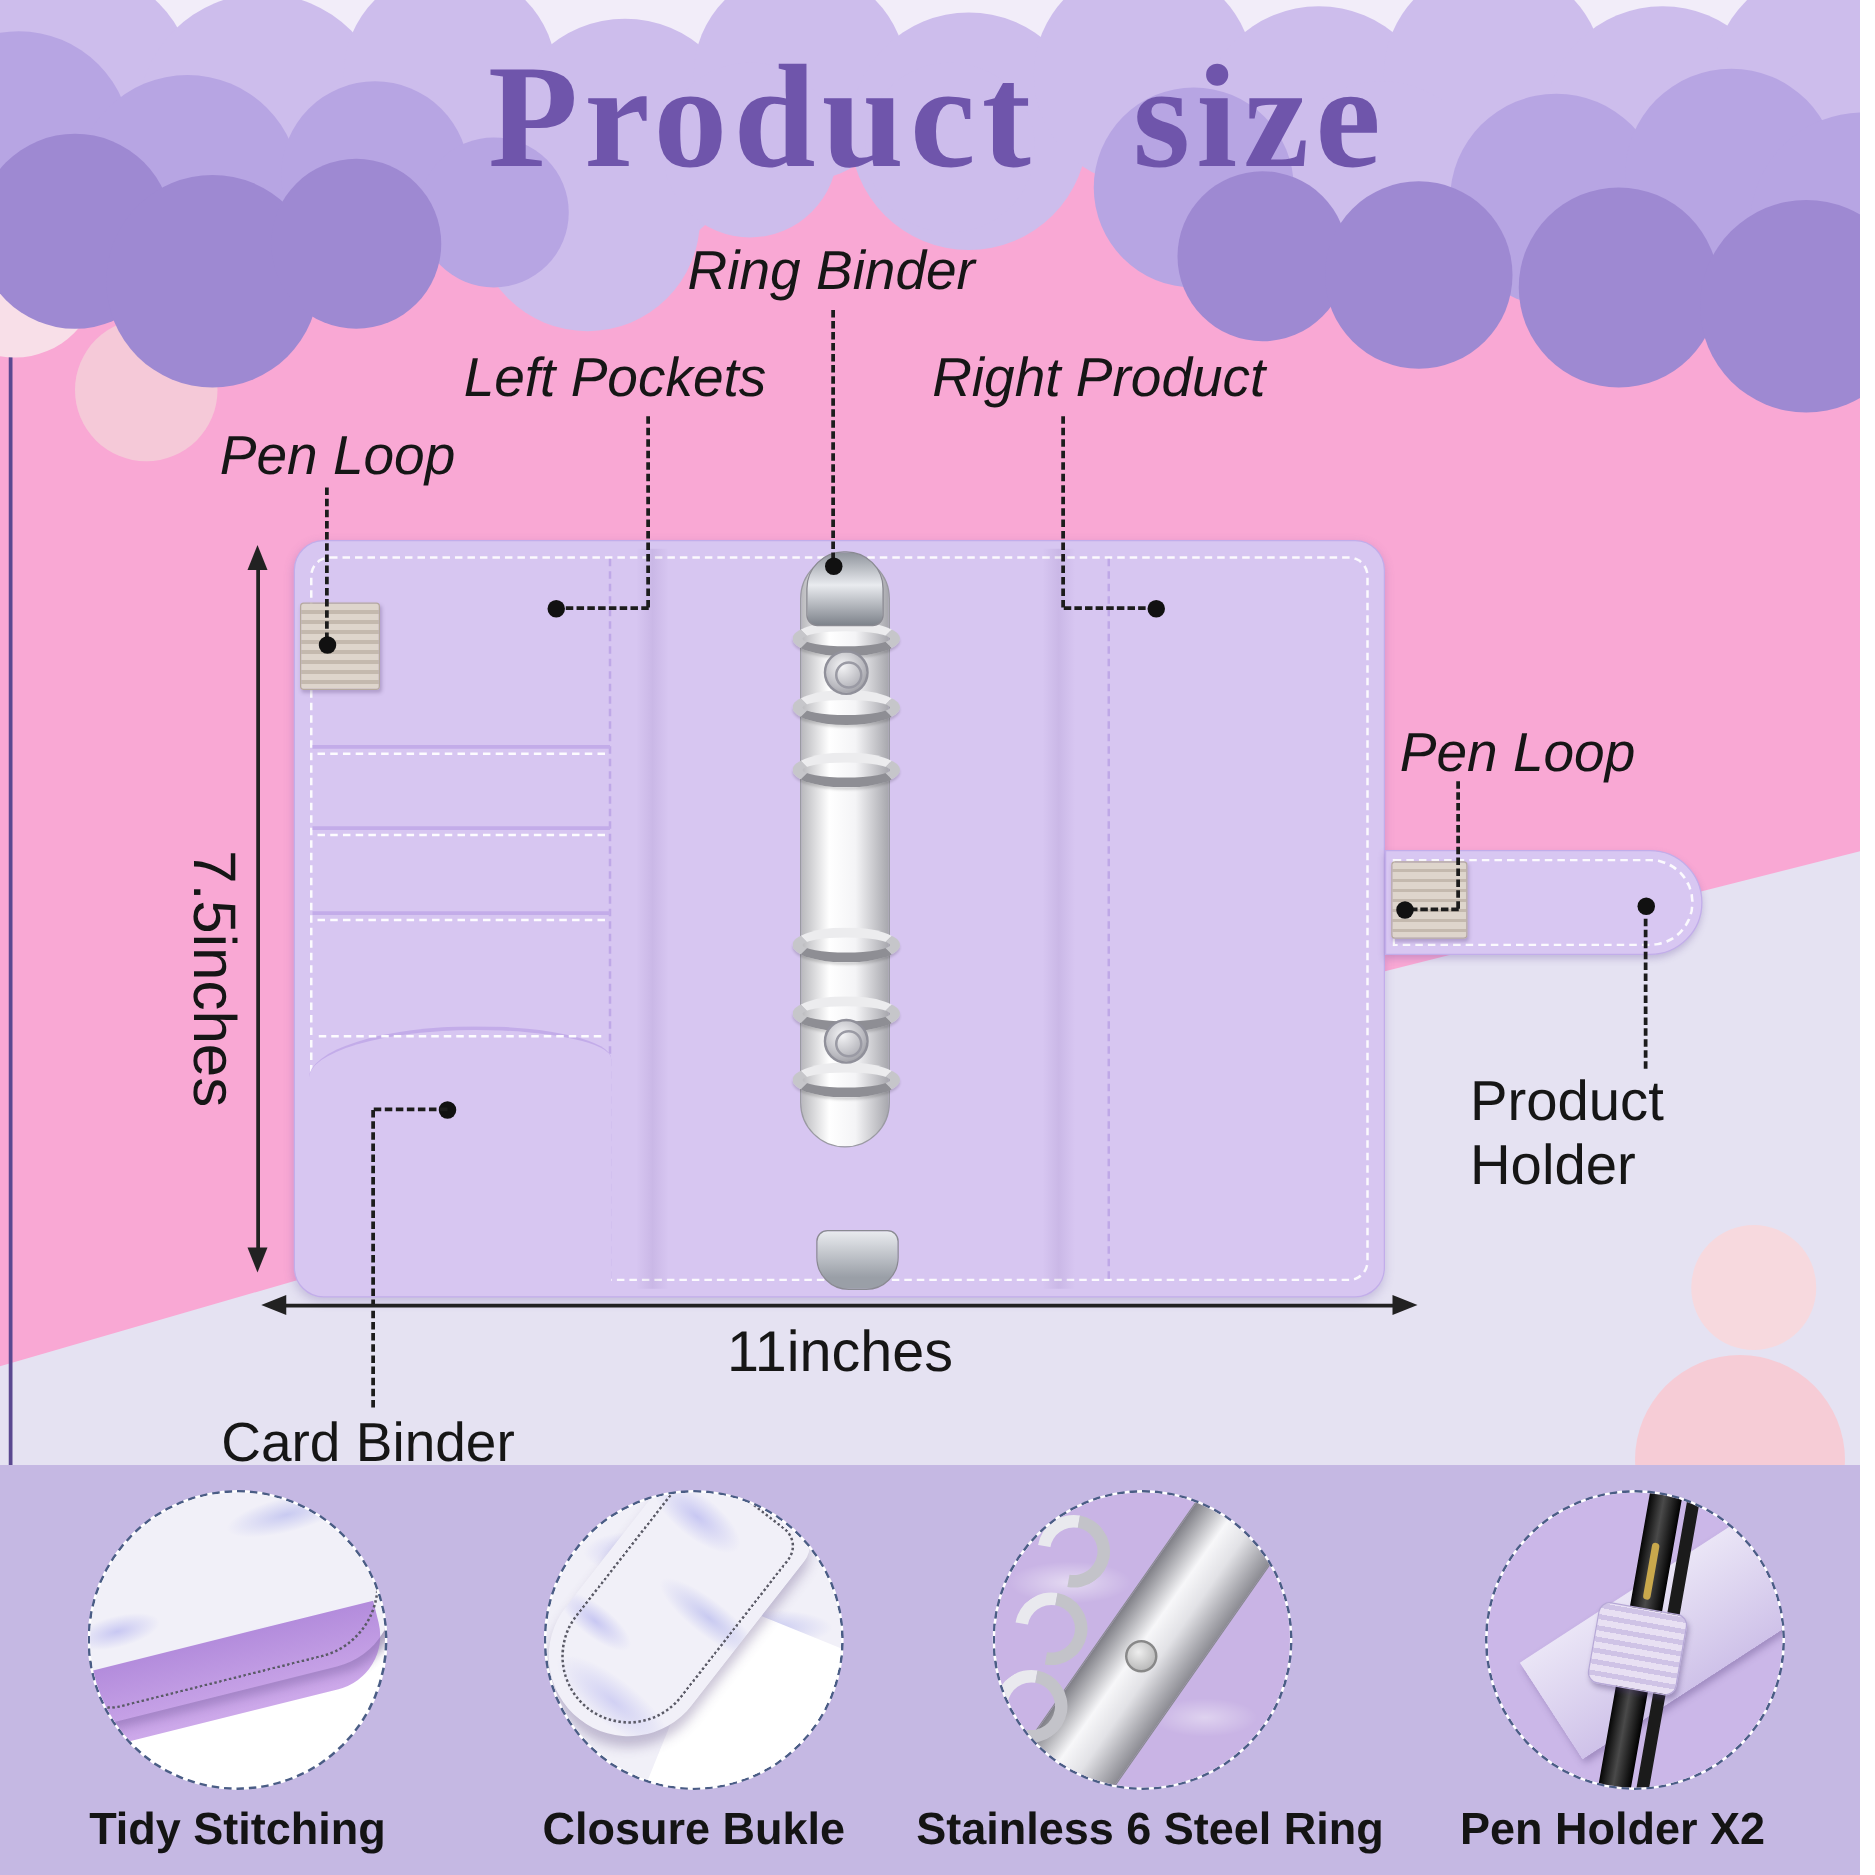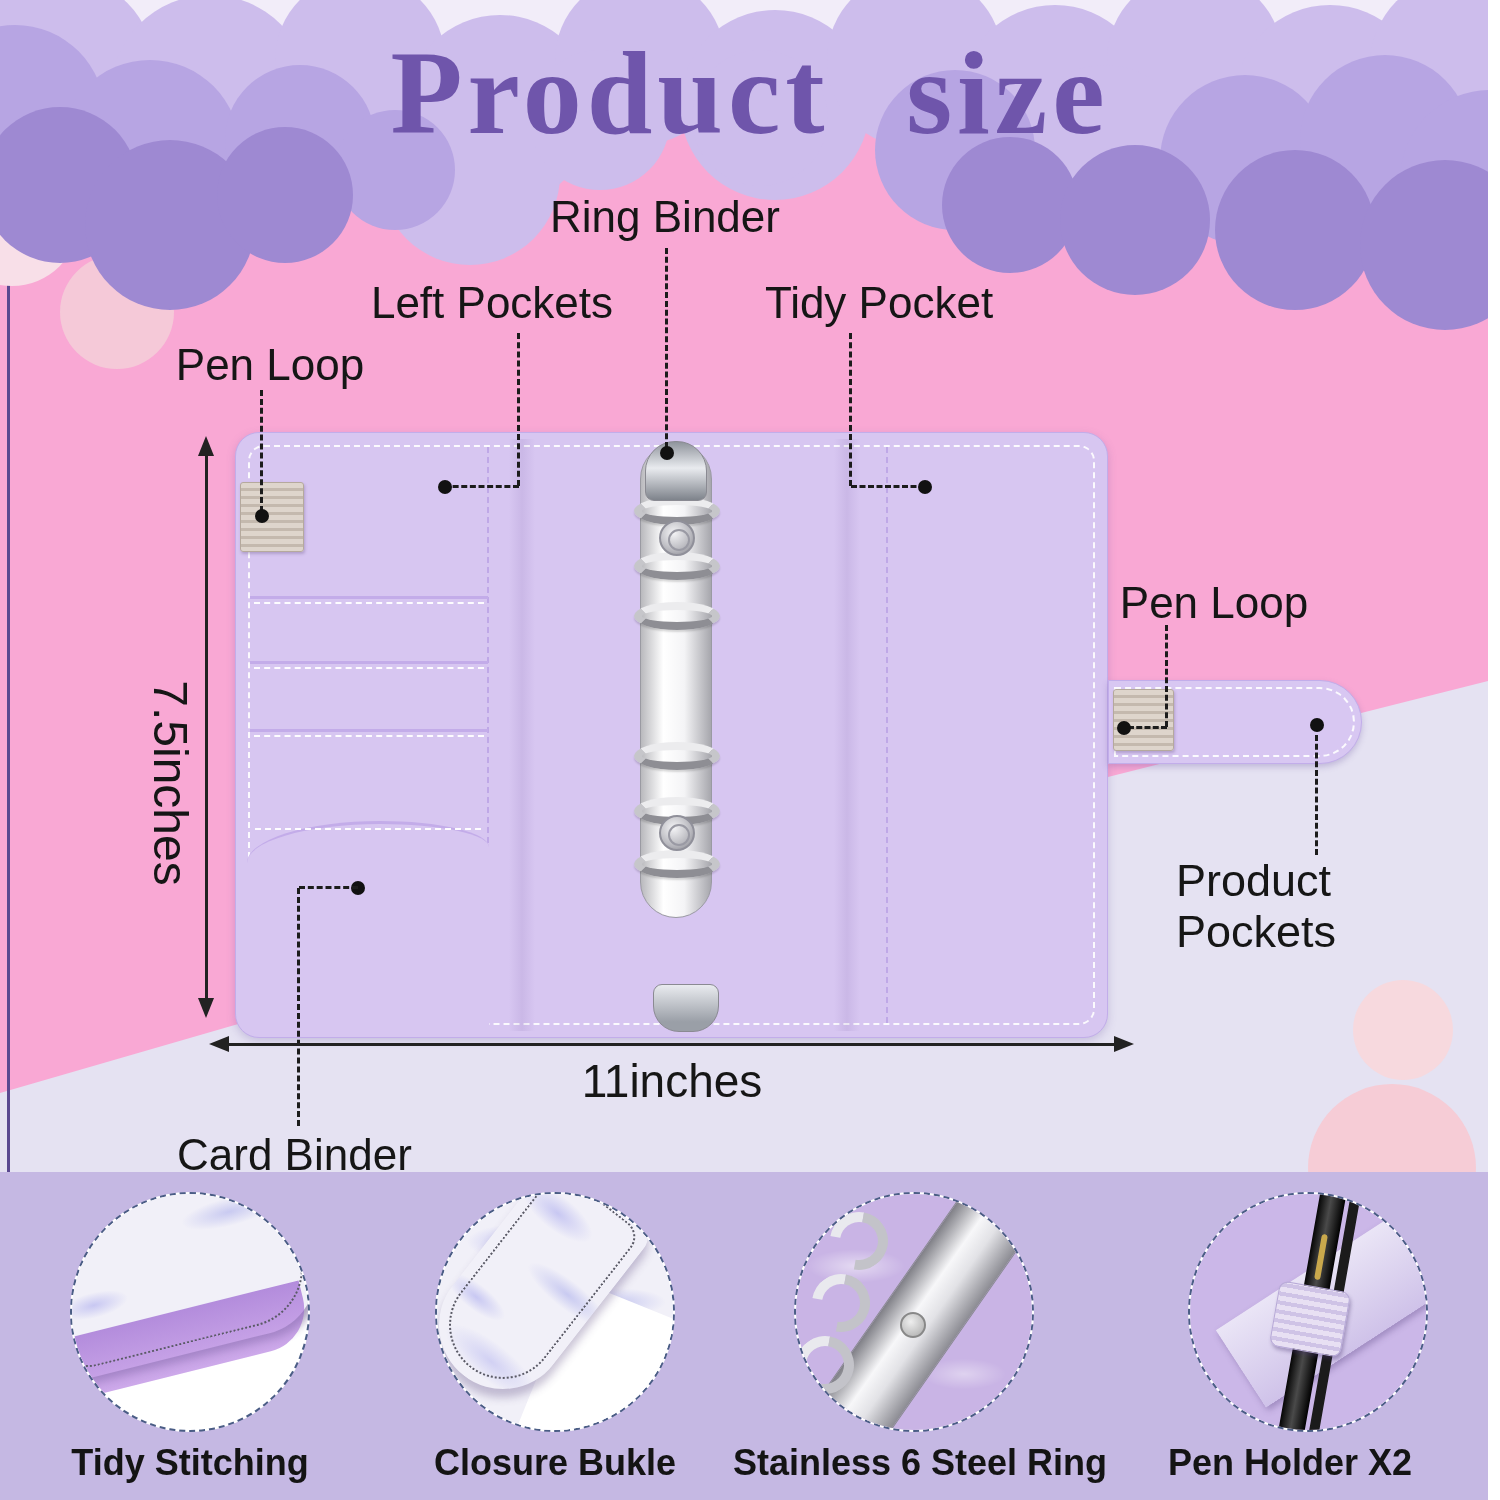--- a/index.html
+++ b/index.html
@@ -68,21 +68,21 @@
   .flap{position:absolute;left:1108px;top:680px;width:254px;height:84px;background:#d8c7f2;
         border:1px solid #c2adea;border-radius:0 42px 42px 0;box-shadow:0 3px 6px rgba(105,85,160,.3);}
   .flap .inner-stitch{position:absolute;left:5px;top:6px;right:6px;bottom:6px;
         border:2px dashed rgba(255,255,255,.9);border-radius:0 36px 36px 0;}
 
   
   .lv{position:absolute;width:0;border-left:3px dashed #1c1c1c;}
   .lh{position:absolute;height:0;border-top:3px dashed #1c1c1c;}
   .ldot{position:absolute;width:14px;height:14px;background:#111;border-radius:50%;transform:translate(-50%,-50%);}
   .lbl{position:absolute;font-size:44px;color:#161616;white-space:nowrap;}
-  .lbl-c{transform:translateX(-50%);}
+  .lbl-c{transform:translateX(-50%);font-style:italic;}
 
   
   .dim-v{position:absolute;left:205px;top:452px;height:550px;width:0;border-left:3px solid #222;}
   .dim-h{position:absolute;left:226px;top:1043px;width:892px;height:0;border-top:3px solid #222;}
   .ah{position:absolute;width:0;height:0;}
   .ah-up{left:198px;top:436px;border-left:8px solid transparent;border-right:8px solid transparent;border-bottom:20px solid #222;}
   .ah-down{left:198px;top:998px;border-left:8px solid transparent;border-right:8px solid transparent;border-top:20px solid #222;}
   .ah-left{left:209px;top:1036px;border-top:8px solid transparent;border-bottom:8px solid transparent;border-right:20px solid #222;}
   .ah-right{left:1114px;top:1036px;border-top:8px solid transparent;border-bottom:8px solid transparent;border-left:20px solid #222;}
   .dim-text-v{position:absolute;left:24px;top:759px;width:300px;height:48px;text-align:center;
@@ -240,27 +240,27 @@
 
   <div class="ldot" style="left:1317px;top:725px;"></div>
   <div class="lv" style="left:1315px;top:735px;height:120px;"></div>
 
   <div class="ldot" style="left:358px;top:888px;"></div>
   <div class="lh" style="left:299px;top:886px;width:59px;"></div>
   <div class="lv" style="left:297px;top:888px;height:238px;"></div>
 
   <div class="lbl lbl-c" style="left:665px;top:192px;">Ring Binder</div>
   <div class="lbl lbl-c" style="left:492px;top:278px;">Left Pockets</div>
-  <div class="lbl lbl-c" style="left:879px;top:278px;">Tidy Pocket</div>
+  <div class="lbl lbl-c" style="left:879px;top:278px;">Right Product</div>
   <div class="lbl lbl-c" style="left:270px;top:340px;">Pen Loop</div>
   <div class="lbl lbl-c" style="left:1214px;top:578px;">Pen Loop</div>
   <div class="lbl" style="left:177px;top:1130px;">Card Binder</div>
   <div style="position:absolute;left:1176px;top:855px;font-size:45px;line-height:51px;color:#161616;">
     <div>Product</div>
-    <div>Pockets</div>
+    <div>Holder</div>
   </div>
 
   <div class="dim-v"></div>
   <div class="ah ah-up"></div>
   <div class="ah ah-down"></div>
   <div class="dim-text-v">7.5inches</div>
 
   <div class="dim-h"></div>
   <div class="ah ah-left"></div>
   <div class="ah ah-right"></div>

